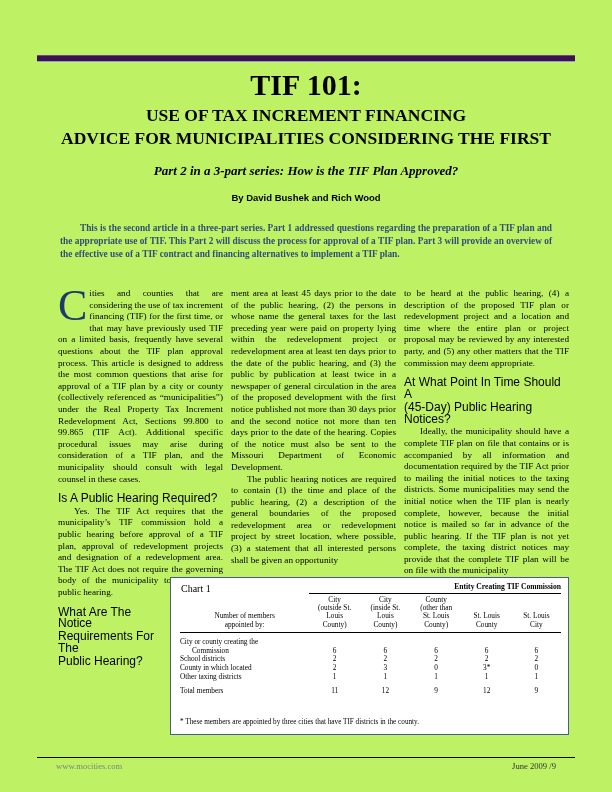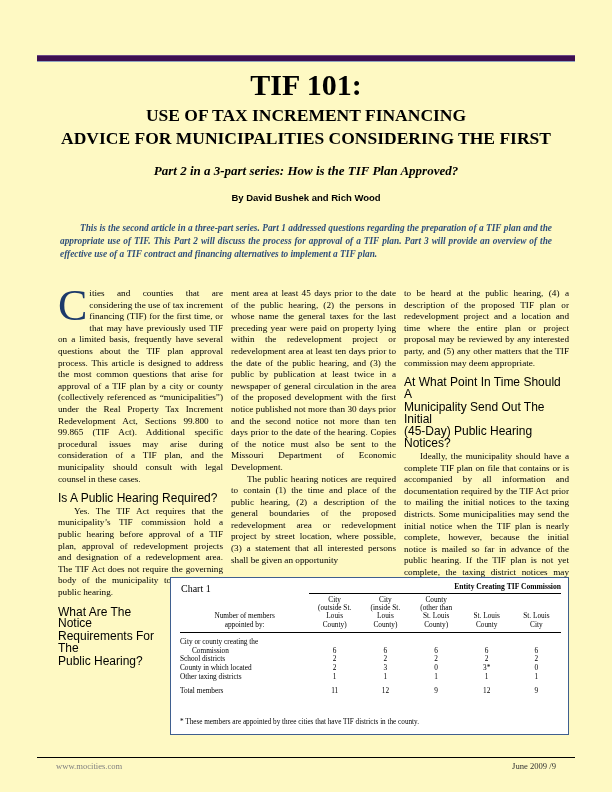--- a/index.html
+++ b/index.html
@@ -11,21 +11,21 @@
     width: 612px; height: 792px;
     position: relative;
     font-family: "Liberation Serif", "DejaVu Serif", serif;
     color: #000;
     overflow: hidden;
   }
   .page {
     position: absolute;
     left: 0; top: 0;
     width: 612px; height: 792px;
-    background: #fef9c3;
+    background: #bef264;
   }
 
   
   .top-rule {
     position: absolute;
     left: 37px; top: 55px;
     width: 538px; height: 7px;
     background: #3e1050;
     border-top: 1px solid #6d4a86;
     border-bottom: 1px solid #8fa3c0;
@@ -63,21 +63,20 @@
     font-weight: bold;
     font-family: "Liberation Sans", "DejaVu Sans", sans-serif;
     margin-top: 13px;
   }
 
   
   .intro {
     position: absolute;
     left: 60px; top: 222px;
     width: 492px;
-    font-style: italic;
     font-weight: bold;
     font-size: 9.3px;
     line-height: 13.2px;
     color: #2f4f7a;
     text-align: justify;
     text-indent: 20px;
   }
 
   
   .col {
@@ -236,21 +235,20 @@
   </div>
 
   <div class="col" id="col2">
     <p class="noindent">ment area at least 45 days prior to the date of the public hearing, (2) the persons in whose name the general taxes for the last preceding year were paid on property lying within the redevelopment project or redevelopment area at least ten days prior to the date of the public hearing, and (3) the public by publication at least twice in a newspaper of general circulation in the area of the proposed development with the first notice published not more than 30 days prior and the second notice not more than ten days prior to the date of the hearing.  Copies of the notice must also be sent to the Missouri Department of Economic Development.</p>
     <p>The public hearing notices are required to contain (1) the time and place of the public hearing, (2) a description of the general boundaries of the proposed redevelopment area or redevelopment project by street location, where possible, (3) a statement that all interested persons shall be given an opportunity</p>
   </div>
 
   <div class="col" id="col3">
     <p class="noindent">to be heard at the public hearing, (4) a description of the proposed TIF plan or redevelopment project and a location and time where the entire plan or project proposal may be reviewed by any interested party, and (5) any other matters that the TIF commission may deem appropriate.</p>
     <h3>At What Point In Time Should A</h3>
-    <h3 style="margin-top:0">Municipality Send Out The Initial</h3>
     <h3 style="margin-top:0">(45-Day) Public Hearing Notices?</h3>
     <p>Ideally, the municipality should have a complete TIF plan on file that contains or is accompanied by all information and documentation required by the TIF Act prior to mailing the initial notices to the taxing districts.  Some municipalities may send the initial notice when the TIF plan is nearly complete, however, because the initial notice is mailed so far in advance of the public hearing.  If the TIF plan is not yet complete, the taxing district notices may provide that the complete TIF plan will be on file with the municipality</p>
   </div>
 
   <div class="chart-box">
     <div class="chart-label">Chart 1</div>
     <table class="chart">
       <tbody>
           <tr>
         <td style="width:142px"></td>

